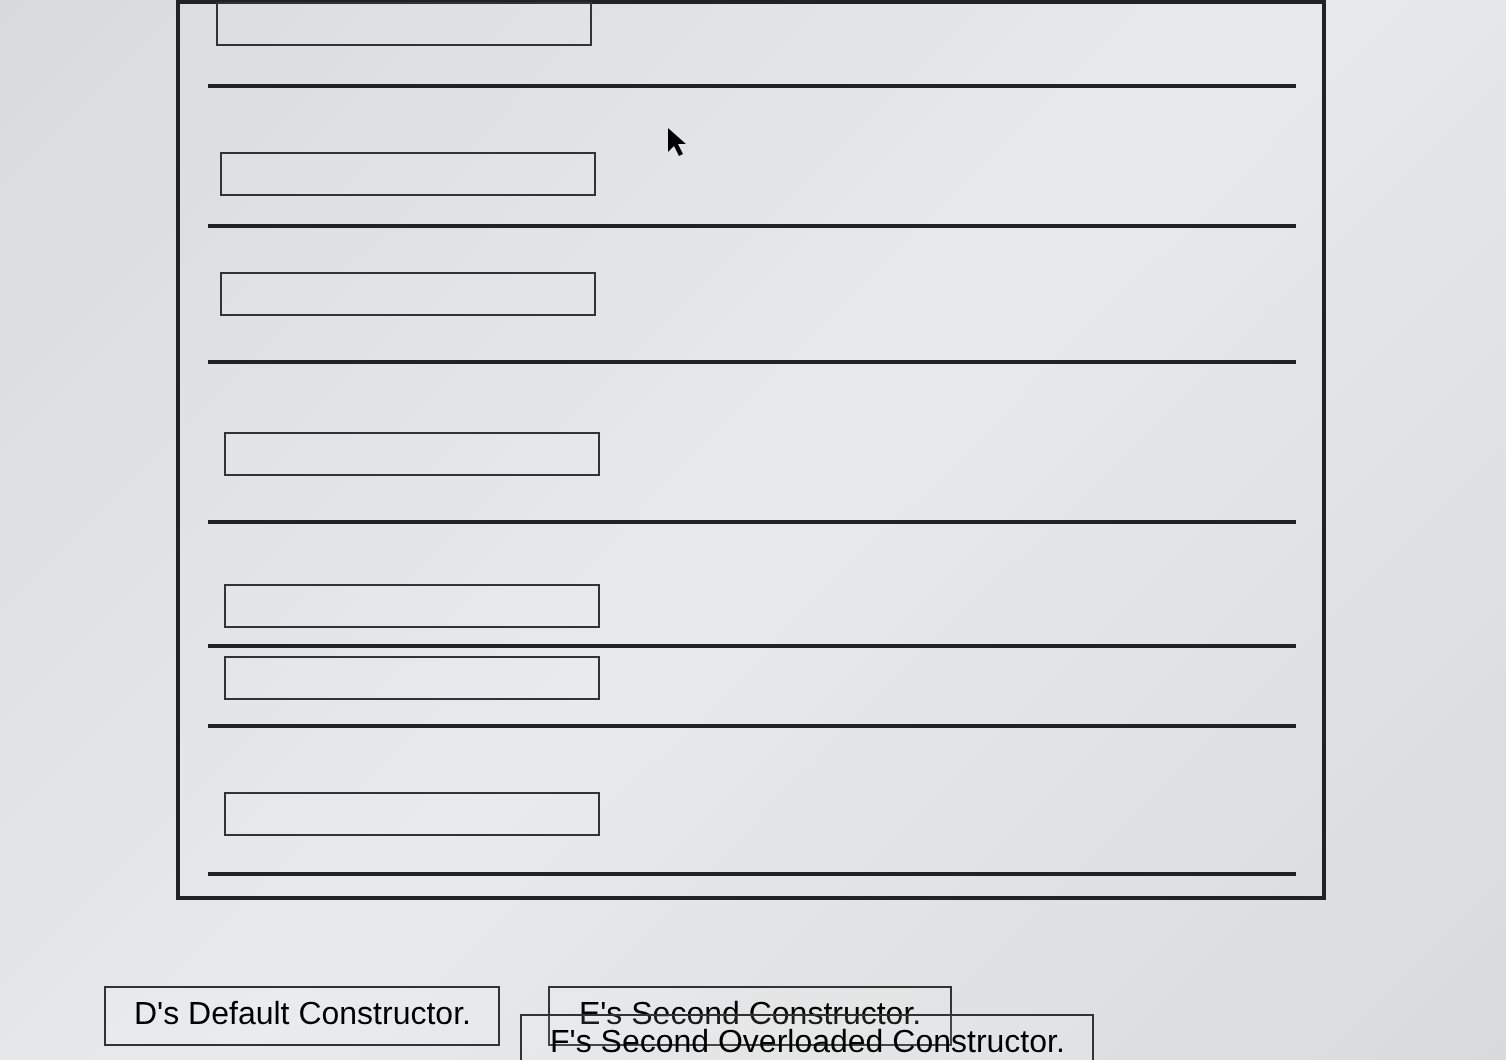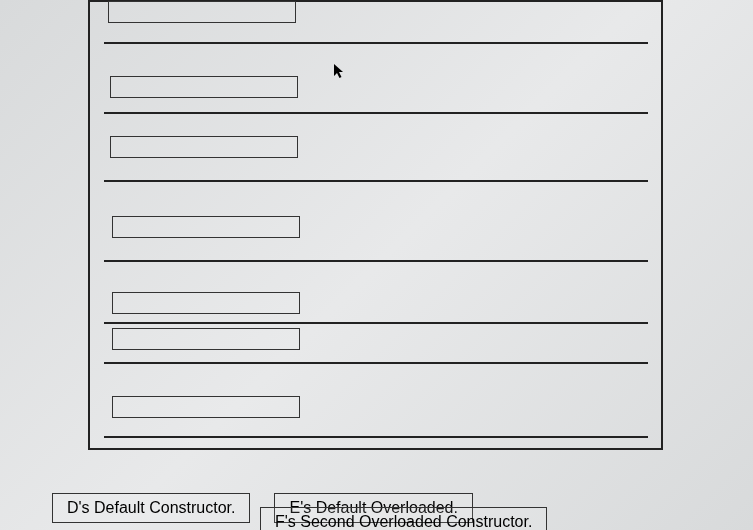--- a/index.html
+++ b/index.html
@@ -91,18 +91,18 @@
 </div>
 
 <div class="cursor">
   <svg width="14" height="18" viewBox="0 0 14 18">
     <path d="M1 1 L1 13 L4 10 L6.5 15 L8.5 14 L6 9 L10 9 Z" fill="#000"></path>
   </svg>
 </div>
 
 <div class="option-row">
   <div class="option-box">D's Default Constructor.</div>
-  <div class="option-box">E's Default Overloaded.</div>
+  <div class="option-box">E's Second Constructor.</div>
 </div>
 
 <div class="option-row2">
   <div class="option-box">F's Second Overloaded Constructor.</div>
 </div>
 
 </body></html>

